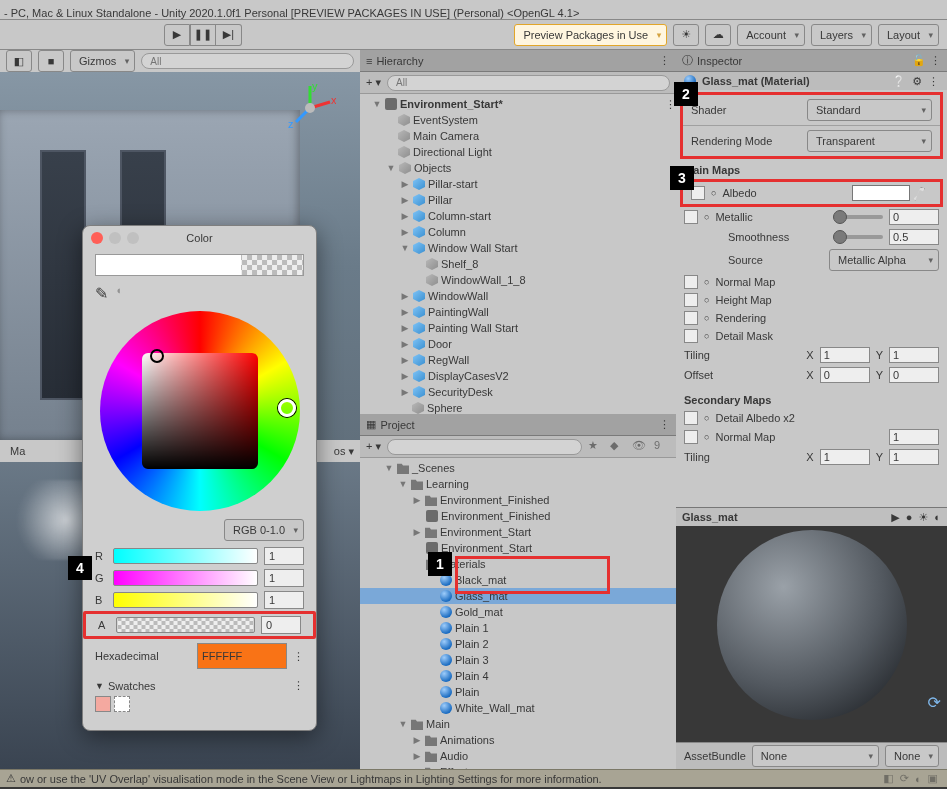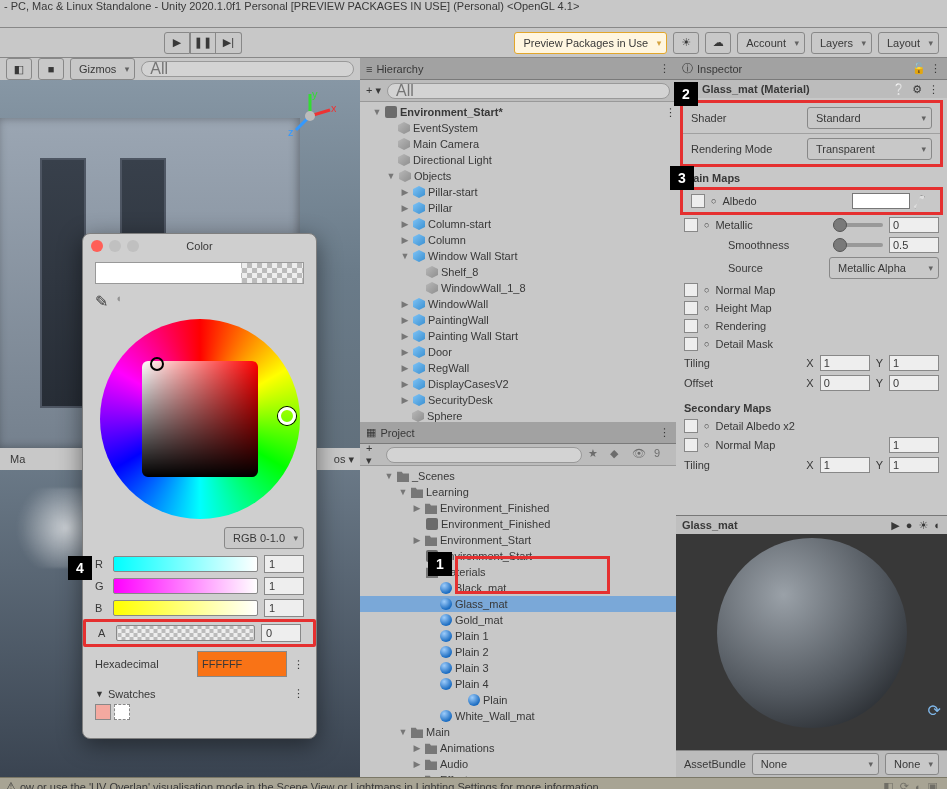--- a/index.html
+++ b/index.html
@@ -1,32 +1,32 @@
 <!DOCTYPE html>
 <html><head>
 <meta charset="utf-8">
 <style>
 *{box-sizing:border-box;margin:0;padding:0;font-family:"Lucida Grande",Arial,sans-serif;font-size:11px;color:#383838}
 body{background:#383838;width:947px;height:789px;overflow:hidden;position:relative}
 .row{display:flex;align-items:center}
-.titlebar{height:28px;background:#c8c8c8;border-bottom:1px solid #888;padding:0 4px;display:flex;align-items:flex-start;font-size:12px}
+.titlebar{height:20px;background:#c8c8c8;border-bottom:1px solid #888;padding:0 4px;display:flex;align-items:flex-end;font-size:12px}
 .toolbar{height:30px;background:#c8c8c8;border-bottom:1px solid #888;display:flex;align-items:center;padding:0 8px;gap:6px}
 .tbtn{background:#c8c8c8;border:1px solid #888;border-radius:3px;height:22px;min-width:26px;display:flex;align-items:center;justify-content:center;cursor:pointer}
 .tbtn-group{display:flex}.tbtn-group .tbtn{border-radius:0}.tbtn-group .tbtn:first-child{border-radius:3px 0 0 3px}.tbtn-group .tbtn:last-child{border-radius:0 3px 3px 0;border-left:0}
 .dropdown{background:#c8c8c8;border:1px solid #888;border-radius:3px;height:22px;padding:0 18px 0 8px;display:flex;align-items:center;position:relative;cursor:pointer}
 .dropdown::after{content:"▾";position:absolute;right:5px;font-size:9px;opacity:.7}
 .preview-btn{background:#fff6e0;border:1.5px solid #e2a62a;color:#c38100}
 .main{display:flex;height:719px}
 .col-left{width:360px;position:relative;background:#3a3a3a}
 .col-hier{width:316px;background:#c8c8c8;display:flex;flex-direction:column}
 .col-insp{width:271px;background:#c8c8c8;display:flex;flex-direction:column}
 .panel-head{height:22px;background:#a2a2a2;border-bottom:1px solid #7a7a7a;display:flex;align-items:center;padding:0 6px;gap:4px}
 .panel-head .title{font-weight:normal}
 .panel-sub{height:22px;background:#bcbcbc;border-bottom:1px solid #999;display:flex;align-items:center;padding:0 6px;gap:6px}
-.search{flex:1;background:#d3d3d3;border:1px solid #999;border-radius:10px;height:16px;padding:0 8px;font-size:16px}
+.search{flex:1;background:#d3d3d3;border:1px solid #999;border-radius:10px;height:16px;padding:0 8px;font-size:10px}
 .tree{flex:1;overflow:auto;background:#c8c8c8;padding:2px 0}
 .tree-item{height:16px;display:flex;align-items:center;padding-left:6px;gap:3px;white-space:nowrap}
 .tree-item.sel{background:#7aa8d8}
 .tw{color:#777;width:10px;text-align:center;cursor:pointer;font-size:9px}
 .ico{width:12px;height:12px;flex-shrink:0}
 .ico-cube{background:linear-gradient(135deg,#7fc4f7,#3a8fd0);clip-path:polygon(50% 0,100% 25%,100% 75%,50% 100%,0 75%,0 25%)}
 .ico-prefab{background:linear-gradient(135deg,#b8b8b8,#8e8e8e);clip-path:polygon(50% 0,100% 25%,100% 75%,50% 100%,0 75%,0 25%)}
 .ico-folder{background:#777;clip-path:polygon(0 15%,40% 15%,50% 30%,100% 30%,100% 100%,0 100%)}
 .ico-unity{background:#6b6b6b;border-radius:2px}
 .ico-mat{background:radial-gradient(circle at 35% 30%,#9ecdfb,#1b6cc1 70%);border-radius:50%}
@@ -387,21 +387,21 @@
           <span>Plain 2</span>
         </div>
       <div class="tree-item" style="padding-left:80px">
           <span class="ico ico-mat"></span>
           <span>Plain 3</span>
         </div>
       <div class="tree-item" style="padding-left:80px">
           <span class="ico ico-mat"></span>
           <span>Plain 4</span>
         </div>
-      <div class="tree-item" style="padding-left:108px">
+      <div class="tree-item" style="padding-left:80px">
           <span class="ico ico-mat"></span>
           <span>Plain</span>
         </div>
       <div class="tree-item" style="padding-left:80px">
           <span class="ico ico-mat"></span>
           <span>White_Wall_mat</span>
         </div>
       <div class="tree-item" style="padding-left:38px">
           <span class="tw">▼</span>
           <span class="ico ico-folder"></span>

